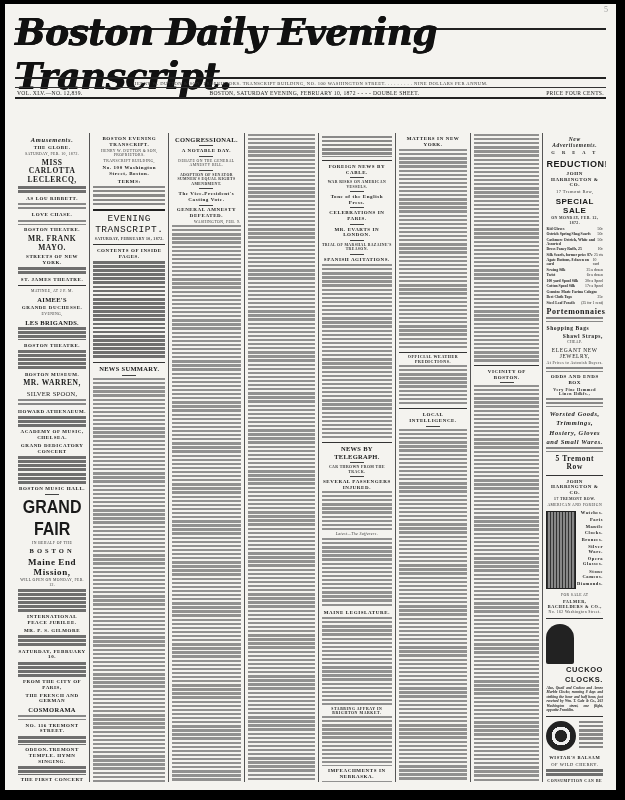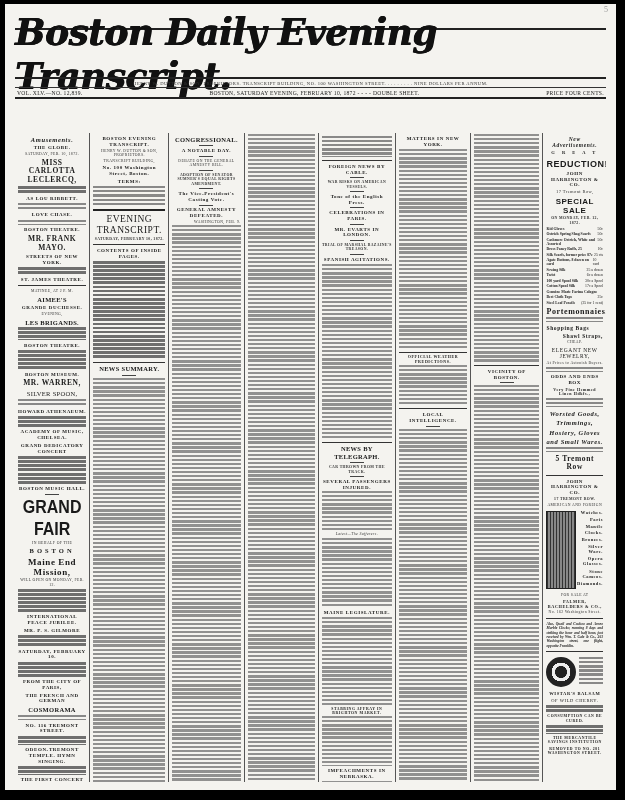--- a/index.html
+++ b/index.html
@@ -126,21 +126,21 @@
 
     <div class="col c2">
       <div class="head">Boston Evening Transcript.</div>
       <div class="sub">Henry W. Dutton &amp; Son, Proprietors.</div>
       <div class="sub">Transcript Building,</div>
       <div class="head" style="text-transform:none">No. 100 Washington Street, Boston.</div>
       <div class="head">Terms:</div>
       <div class="text" style="height:12px"></div>
       <div class="text" style="height:8px"></div>
       <div class="hr2"></div>
-      <div class="head xl" style="font-family:Liberation Serif, serif;font-weight:normal;font-size:9.5px">Evening Transcript.</div>
+      <div class="head xl" style="font-family:Liberation Mono, monospace;font-weight:normal;font-size:9.5px">Evening Transcript.</div>
       <div class="sub" style="font-weight:bold">Saturday, February 10, 1872.</div>
       <div class="hr"></div>
       <div class="head">Contents of Inside Pages.</div>
       <div class="text dense" style="height:36px"></div>
       <div class="text dense" style="height:36px"></div>
       <div class="text dense" style="height:24px"></div>
       <div class="hr"></div>
       <div class="head big">News Summary.</div>
       <div class="dash"></div>
       <div class="fill" style="height:470px"></div>
@@ -314,20 +314,25 @@
           <div class="head" style="text-transform:none;font-size:4.5px;text-align:right">Silver Ware.</div>
           <div class="head" style="text-transform:none;font-size:4.5px;text-align:right">Opera Glasses.</div>
           <div class="head" style="text-transform:none;font-size:4.5px;text-align:right">Stone Cameos.</div>
           <div class="head" style="text-transform:none;font-size:4.5px;text-align:right">Diamonds.</div>
         </div>
       </div>
       <div class="sub">For Sale at</div>
       <div class="head" style="font-size:4.3px">Palmer, Bachelders &amp; Co.,</div>
       <div class="sub" style="text-transform:none">No. 162 Washington Street.</div>
       <div class="hr"></div>
+      <div style="overflow:hidden">
+        <div class="clock"></div>
+        <div class="head mid" style="text-align:right;font-family:'Liberation Sans',sans-serif">Cuckoo</div>
+        <div class="head mid" style="text-align:right;font-family:'Liberation Sans',sans-serif">Clocks.</div>
+      </div>
       <div style="font-size:3.6px;line-height:4.4px;font-style:italic;font-weight:bold;text-align:justify">Also, Quail and Cuckoo and Arneo Marble Clocks; running 8 days and striking the hour and half hour, just received by Wm. T. Gale &amp; Co., 261 Washington street, one flight, opposite Franklin.</div>
       <div class="hr"></div>
       <div style="overflow:hidden">
         <div class="balsam"></div>
         <div class="text" style="height:28px;overflow:hidden"></div>
       </div>
       <div class="head" style="font-size:4.5px">Wistar's Balsam</div>
       <div class="head" style="font-weight:normal;font-size:4.5px">of Wild Cherry.</div>
       <div class="text dense" style="height:8px"></div>
       <div class="head" style="font-size:3.8px">Consumption Can Be Cured.</div>

